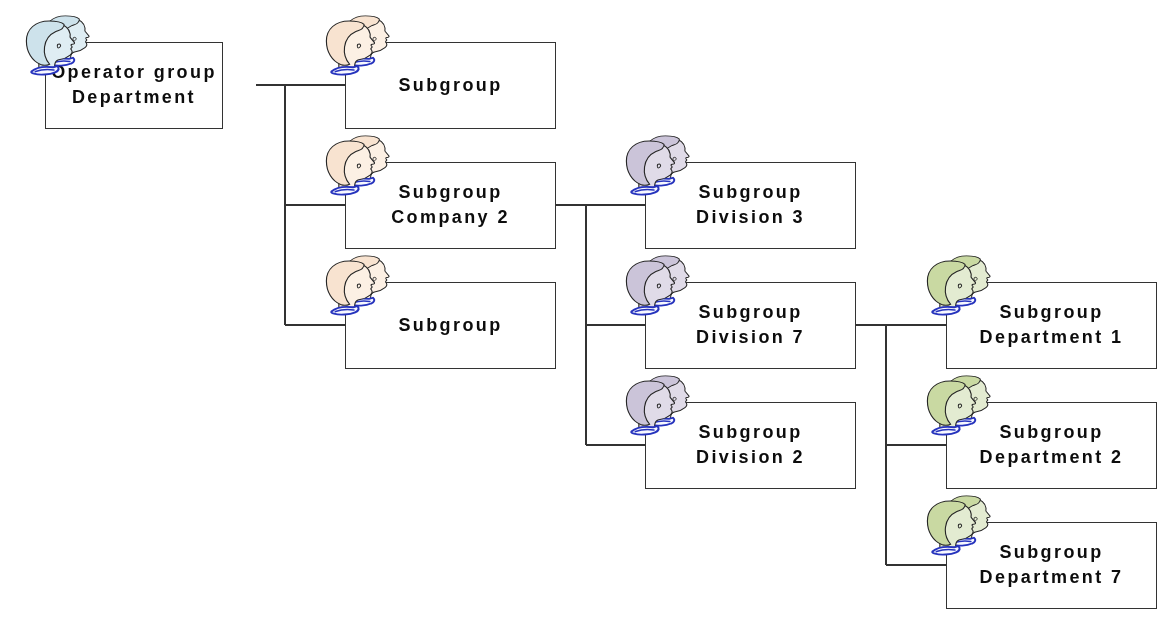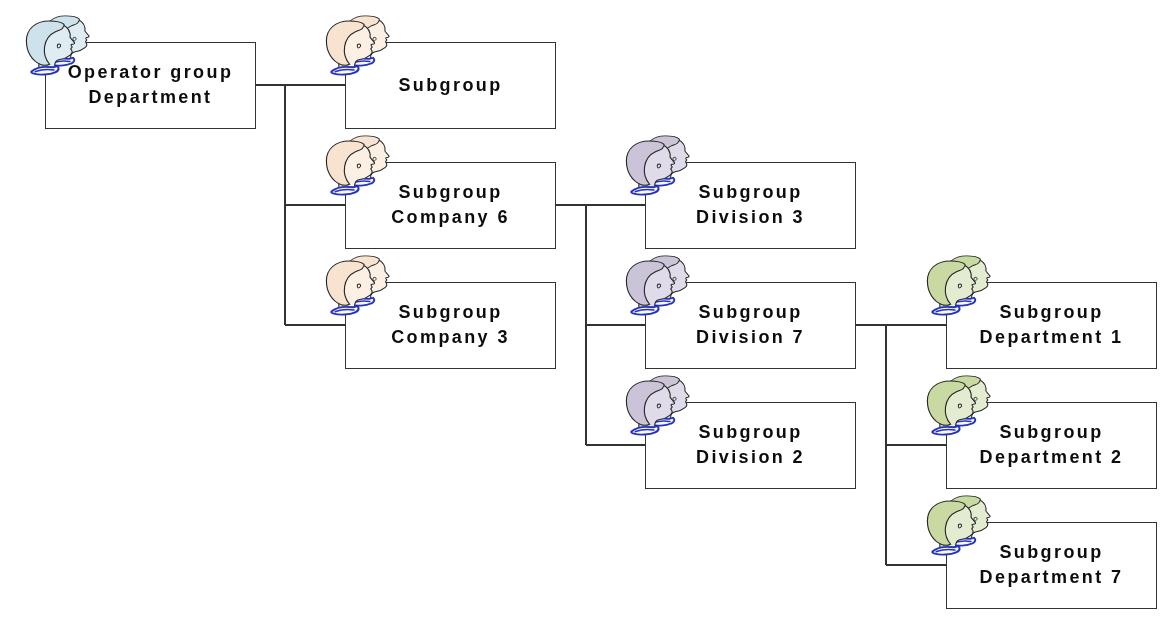--- a/index.html
+++ b/index.html
@@ -57,21 +57,21 @@
       <line x1="586" y1="205" x2="586" y2="445" stroke="#333333" stroke-width="2"></line>
       <line x1="586" y1="205" x2="645" y2="205" stroke="#333333" stroke-width="2"></line>
       <line x1="586" y1="325" x2="645" y2="325" stroke="#333333" stroke-width="2"></line>
       <line x1="586" y1="445" x2="645" y2="445" stroke="#333333" stroke-width="2"></line>
       <line x1="856" y1="325" x2="886" y2="325" stroke="#333333" stroke-width="2"></line>
       <line x1="886" y1="325" x2="886" y2="565" stroke="#333333" stroke-width="2"></line>
       <line x1="886" y1="325" x2="946" y2="325" stroke="#333333" stroke-width="2"></line>
       <line x1="886" y1="445" x2="946" y2="445" stroke="#333333" stroke-width="2"></line>
       <line x1="886" y1="565" x2="946" y2="565" stroke="#333333" stroke-width="2"></line>
     </svg>
-<div class="node" style="left: 45px; top: 41.5px; width: 211px; height: 87px; --face: #dfedf3; --hair: #cde2eb;">
+<div class="node" style="left: 45px; top: 41.5px; width: 178px; height: 87px; --face: #dfedf3; --hair: #cde2eb;">
     <svg class="people-icon" viewBox="0 0 60 62" preserveAspectRatio="none" aria-hidden="true">
 
       <g transform="translate(16,1) scale(0.93)">
         <path class="pface" d="M30 5 C37 5 41 10 41.6 15 C41.8 16.6 41.2 17.6 41.7 18.6 L45.4 23.6 C45.8 24.7 44.5 25.4 43.4 25.2 C42.4 25.3 42.1 26.1 42.7 26.9 C43.5 27.5 43.5 28.4 42.7 29 C42 29.6 42.1 30.4 42.9 31.1 C43.7 32.7 43.2 34.7 41.6 36.1 C39 38.5 35.3 40.1 32.6 40.6 C29.9 41.1 28.5 42.7 28.1 45.1 L27.7 50 L14 50 L14 20 C15.5 10.5 22 5 30 5 Z"></path>
         <path class="phair" d="M23 2 C11 2 3 10 3 22 C3 33 8 42 15.5 45.5 C18 46.6 21.5 46.3 23.5 45.2 C20.4 41.2 18.2 34.6 19 28 C19.8 21.4 23.2 15.6 28.6 12.8 C31 11.6 33.4 11 34.6 9.6 C35.6 8.4 36.6 7 36.2 5.4 C33.8 2.8 28.5 2 23 2 Z"></path>
         <path class="pdetail" d="M30.5 25.5 C32.8 24.2 34.2 26.3 32.4 28.3 C31 29.8 29.6 28.5 30.5 25.5"></path>
         <path class="pcollar" d="M7.5 52.5 C11.5 48.5 18.5 47.2 26.5 48.3 L30.2 47 C32.5 49 31.6 51.9 28.4 53.3 C23.5 55.7 14.5 56.3 9.8 54.7 C7.6 54 7 53.3 7.5 52.5 Z"></path>
         <path class="pcollarline" d="M11 52.6 C16.5 50.3 22.5 50.1 27.2 51"></path>
       </g>
 
@@ -125,21 +125,21 @@
       <g transform="translate(0,6)">
         <path class="pface" d="M30 5 C37 5 41 10 41.6 15 C41.8 16.6 41.2 17.6 41.7 18.6 L45.4 23.6 C45.8 24.7 44.5 25.4 43.4 25.2 C42.4 25.3 42.1 26.1 42.7 26.9 C43.5 27.5 43.5 28.4 42.7 29 C42 29.6 42.1 30.4 42.9 31.1 C43.7 32.7 43.2 34.7 41.6 36.1 C39 38.5 35.3 40.1 32.6 40.6 C29.9 41.1 28.5 42.7 28.1 45.1 L27.7 50 L14 50 L14 20 C15.5 10.5 22 5 30 5 Z"></path>
         <path class="phair" d="M23 2 C11 2 3 10 3 22 C3 33 8 42 15.5 45.5 C18 46.6 21.5 46.3 23.5 45.2 C20.4 41.2 18.2 34.6 19 28 C19.8 21.4 23.2 15.6 28.6 12.8 C31 11.6 33.4 11 34.6 9.6 C35.6 8.4 36.6 7 36.2 5.4 C33.8 2.8 28.5 2 23 2 Z"></path>
         <path class="pdetail" d="M30.5 25.5 C32.8 24.2 34.2 26.3 32.4 28.3 C31 29.8 29.6 28.5 30.5 25.5"></path>
         <path class="pcollar" d="M7.5 52.5 C11.5 48.5 18.5 47.2 26.5 48.3 L30.2 47 C32.5 49 31.6 51.9 28.4 53.3 C23.5 55.7 14.5 56.3 9.8 54.7 C7.6 54 7 53.3 7.5 52.5 Z"></path>
         <path class="pcollarline" d="M11 52.6 C16.5 50.3 22.5 50.1 27.2 51"></path>
       </g>
     </svg>
     <div class="label">
       <div class="line1">Subgroup</div>
-      <div class="line2">Company 6</div>
+      <div class="line2">Company 2</div>
     </div>
   </div>
     <div class="node" style="left: 345px; top: 281.5px; width: 211px; height: 87px; --face: #fcf0e4; --hair: #f8e3d0;">
     <svg class="people-icon" viewBox="0 0 60 62" preserveAspectRatio="none" aria-hidden="true">
 
       <g transform="translate(16,1) scale(0.93)">
         <path class="pface" d="M30 5 C37 5 41 10 41.6 15 C41.8 16.6 41.2 17.6 41.7 18.6 L45.4 23.6 C45.8 24.7 44.5 25.4 43.4 25.2 C42.4 25.3 42.1 26.1 42.7 26.9 C43.5 27.5 43.5 28.4 42.7 29 C42 29.6 42.1 30.4 42.9 31.1 C43.7 32.7 43.2 34.7 41.6 36.1 C39 38.5 35.3 40.1 32.6 40.6 C29.9 41.1 28.5 42.7 28.1 45.1 L27.7 50 L14 50 L14 20 C15.5 10.5 22 5 30 5 Z"></path>
         <path class="phair" d="M23 2 C11 2 3 10 3 22 C3 33 8 42 15.5 45.5 C18 46.6 21.5 46.3 23.5 45.2 C20.4 41.2 18.2 34.6 19 28 C19.8 21.4 23.2 15.6 28.6 12.8 C31 11.6 33.4 11 34.6 9.6 C35.6 8.4 36.6 7 36.2 5.4 C33.8 2.8 28.5 2 23 2 Z"></path>
         <path class="pdetail" d="M30.5 25.5 C32.8 24.2 34.2 26.3 32.4 28.3 C31 29.8 29.6 28.5 30.5 25.5"></path>
         <path class="pcollar" d="M7.5 52.5 C11.5 48.5 18.5 47.2 26.5 48.3 L30.2 47 C32.5 49 31.6 51.9 28.4 53.3 C23.5 55.7 14.5 56.3 9.8 54.7 C7.6 54 7 53.3 7.5 52.5 Z"></path>
@@ -149,21 +149,20 @@
       <g transform="translate(0,6)">
         <path class="pface" d="M30 5 C37 5 41 10 41.6 15 C41.8 16.6 41.2 17.6 41.7 18.6 L45.4 23.6 C45.8 24.7 44.5 25.4 43.4 25.2 C42.4 25.3 42.1 26.1 42.7 26.9 C43.5 27.5 43.5 28.4 42.7 29 C42 29.6 42.1 30.4 42.9 31.1 C43.7 32.7 43.2 34.7 41.6 36.1 C39 38.5 35.3 40.1 32.6 40.6 C29.9 41.1 28.5 42.7 28.1 45.1 L27.7 50 L14 50 L14 20 C15.5 10.5 22 5 30 5 Z"></path>
         <path class="phair" d="M23 2 C11 2 3 10 3 22 C3 33 8 42 15.5 45.5 C18 46.6 21.5 46.3 23.5 45.2 C20.4 41.2 18.2 34.6 19 28 C19.8 21.4 23.2 15.6 28.6 12.8 C31 11.6 33.4 11 34.6 9.6 C35.6 8.4 36.6 7 36.2 5.4 C33.8 2.8 28.5 2 23 2 Z"></path>
         <path class="pdetail" d="M30.5 25.5 C32.8 24.2 34.2 26.3 32.4 28.3 C31 29.8 29.6 28.5 30.5 25.5"></path>
         <path class="pcollar" d="M7.5 52.5 C11.5 48.5 18.5 47.2 26.5 48.3 L30.2 47 C32.5 49 31.6 51.9 28.4 53.3 C23.5 55.7 14.5 56.3 9.8 54.7 C7.6 54 7 53.3 7.5 52.5 Z"></path>
         <path class="pcollarline" d="M11 52.6 C16.5 50.3 22.5 50.1 27.2 51"></path>
       </g>
     </svg>
     <div class="label">
       <div class="line1">Subgroup</div>
-      <div class="line2">Company 3</div>
     </div>
   </div>
     <div class="node" style="left: 645px; top: 161.5px; width: 211px; height: 87px; --face: #e0dbe8; --hair: #cbc4d9;">
     <svg class="people-icon" viewBox="0 0 60 62" preserveAspectRatio="none" aria-hidden="true">
 
       <g transform="translate(16,1) scale(0.93)">
         <path class="pface" d="M30 5 C37 5 41 10 41.6 15 C41.8 16.6 41.2 17.6 41.7 18.6 L45.4 23.6 C45.8 24.7 44.5 25.4 43.4 25.2 C42.4 25.3 42.1 26.1 42.7 26.9 C43.5 27.5 43.5 28.4 42.7 29 C42 29.6 42.1 30.4 42.9 31.1 C43.7 32.7 43.2 34.7 41.6 36.1 C39 38.5 35.3 40.1 32.6 40.6 C29.9 41.1 28.5 42.7 28.1 45.1 L27.7 50 L14 50 L14 20 C15.5 10.5 22 5 30 5 Z"></path>
         <path class="phair" d="M23 2 C11 2 3 10 3 22 C3 33 8 42 15.5 45.5 C18 46.6 21.5 46.3 23.5 45.2 C20.4 41.2 18.2 34.6 19 28 C19.8 21.4 23.2 15.6 28.6 12.8 C31 11.6 33.4 11 34.6 9.6 C35.6 8.4 36.6 7 36.2 5.4 C33.8 2.8 28.5 2 23 2 Z"></path>
         <path class="pdetail" d="M30.5 25.5 C32.8 24.2 34.2 26.3 32.4 28.3 C31 29.8 29.6 28.5 30.5 25.5"></path>
         <path class="pcollar" d="M7.5 52.5 C11.5 48.5 18.5 47.2 26.5 48.3 L30.2 47 C32.5 49 31.6 51.9 28.4 53.3 C23.5 55.7 14.5 56.3 9.8 54.7 C7.6 54 7 53.3 7.5 52.5 Z"></path>

